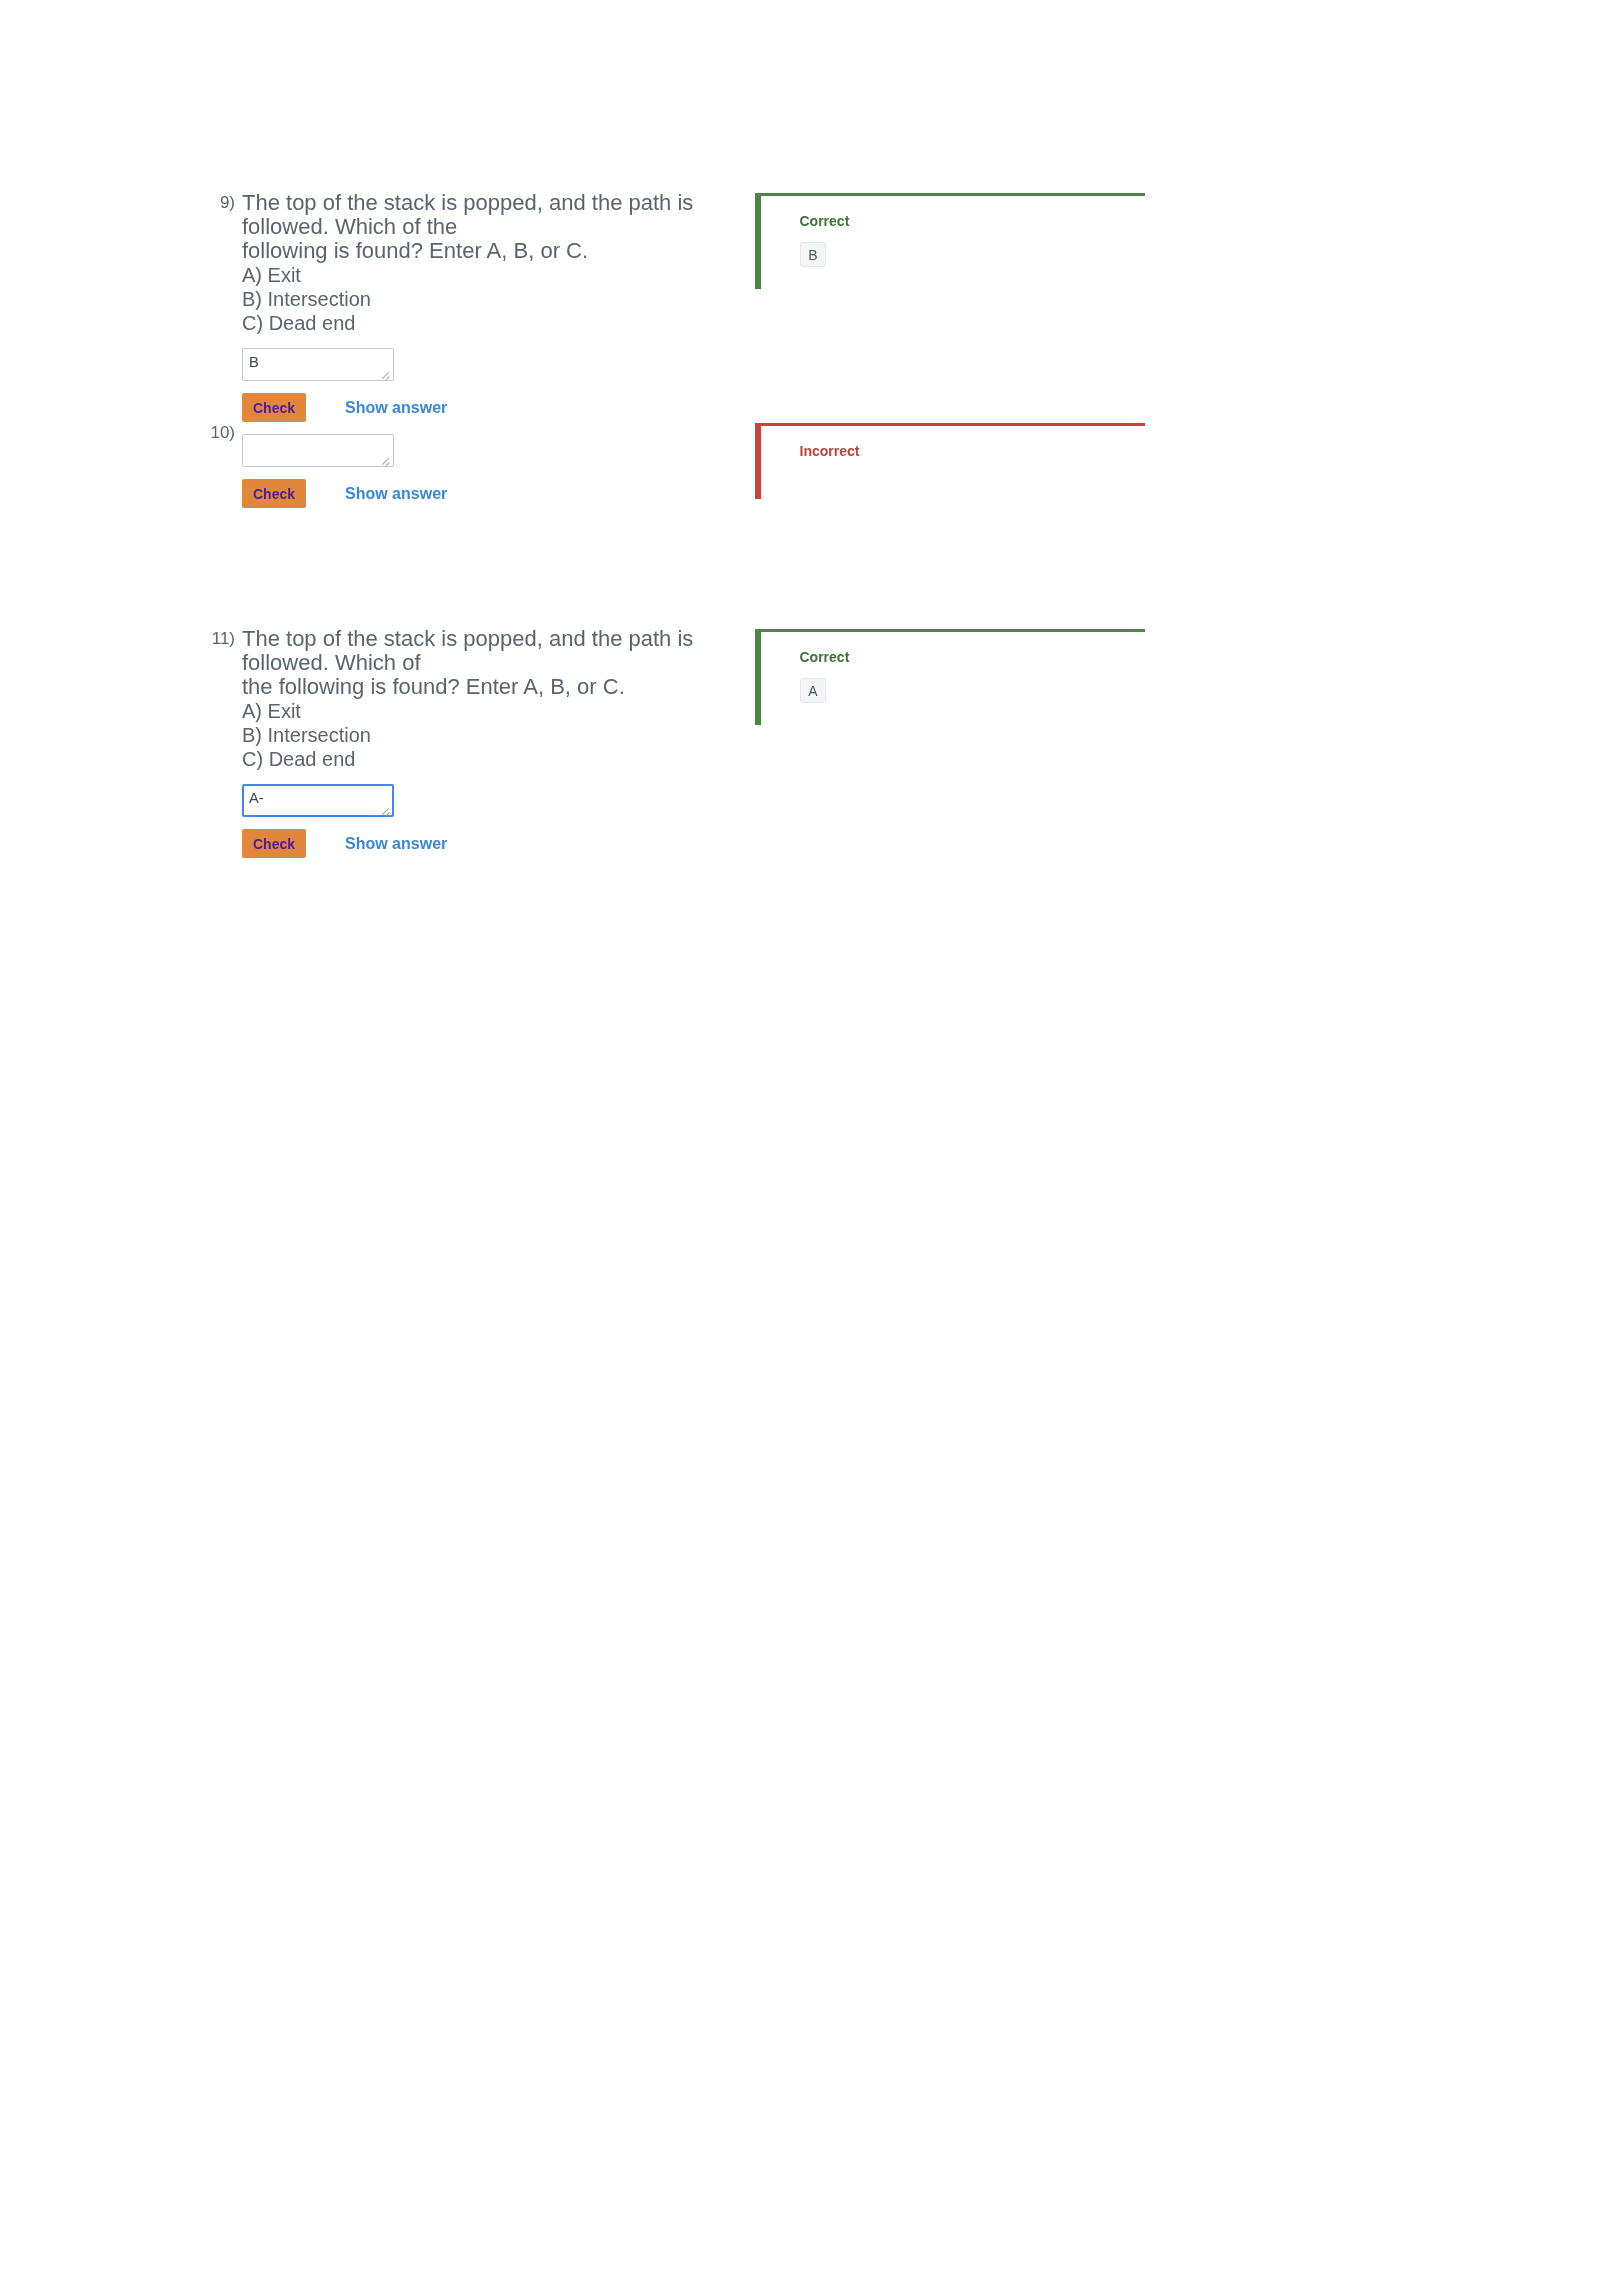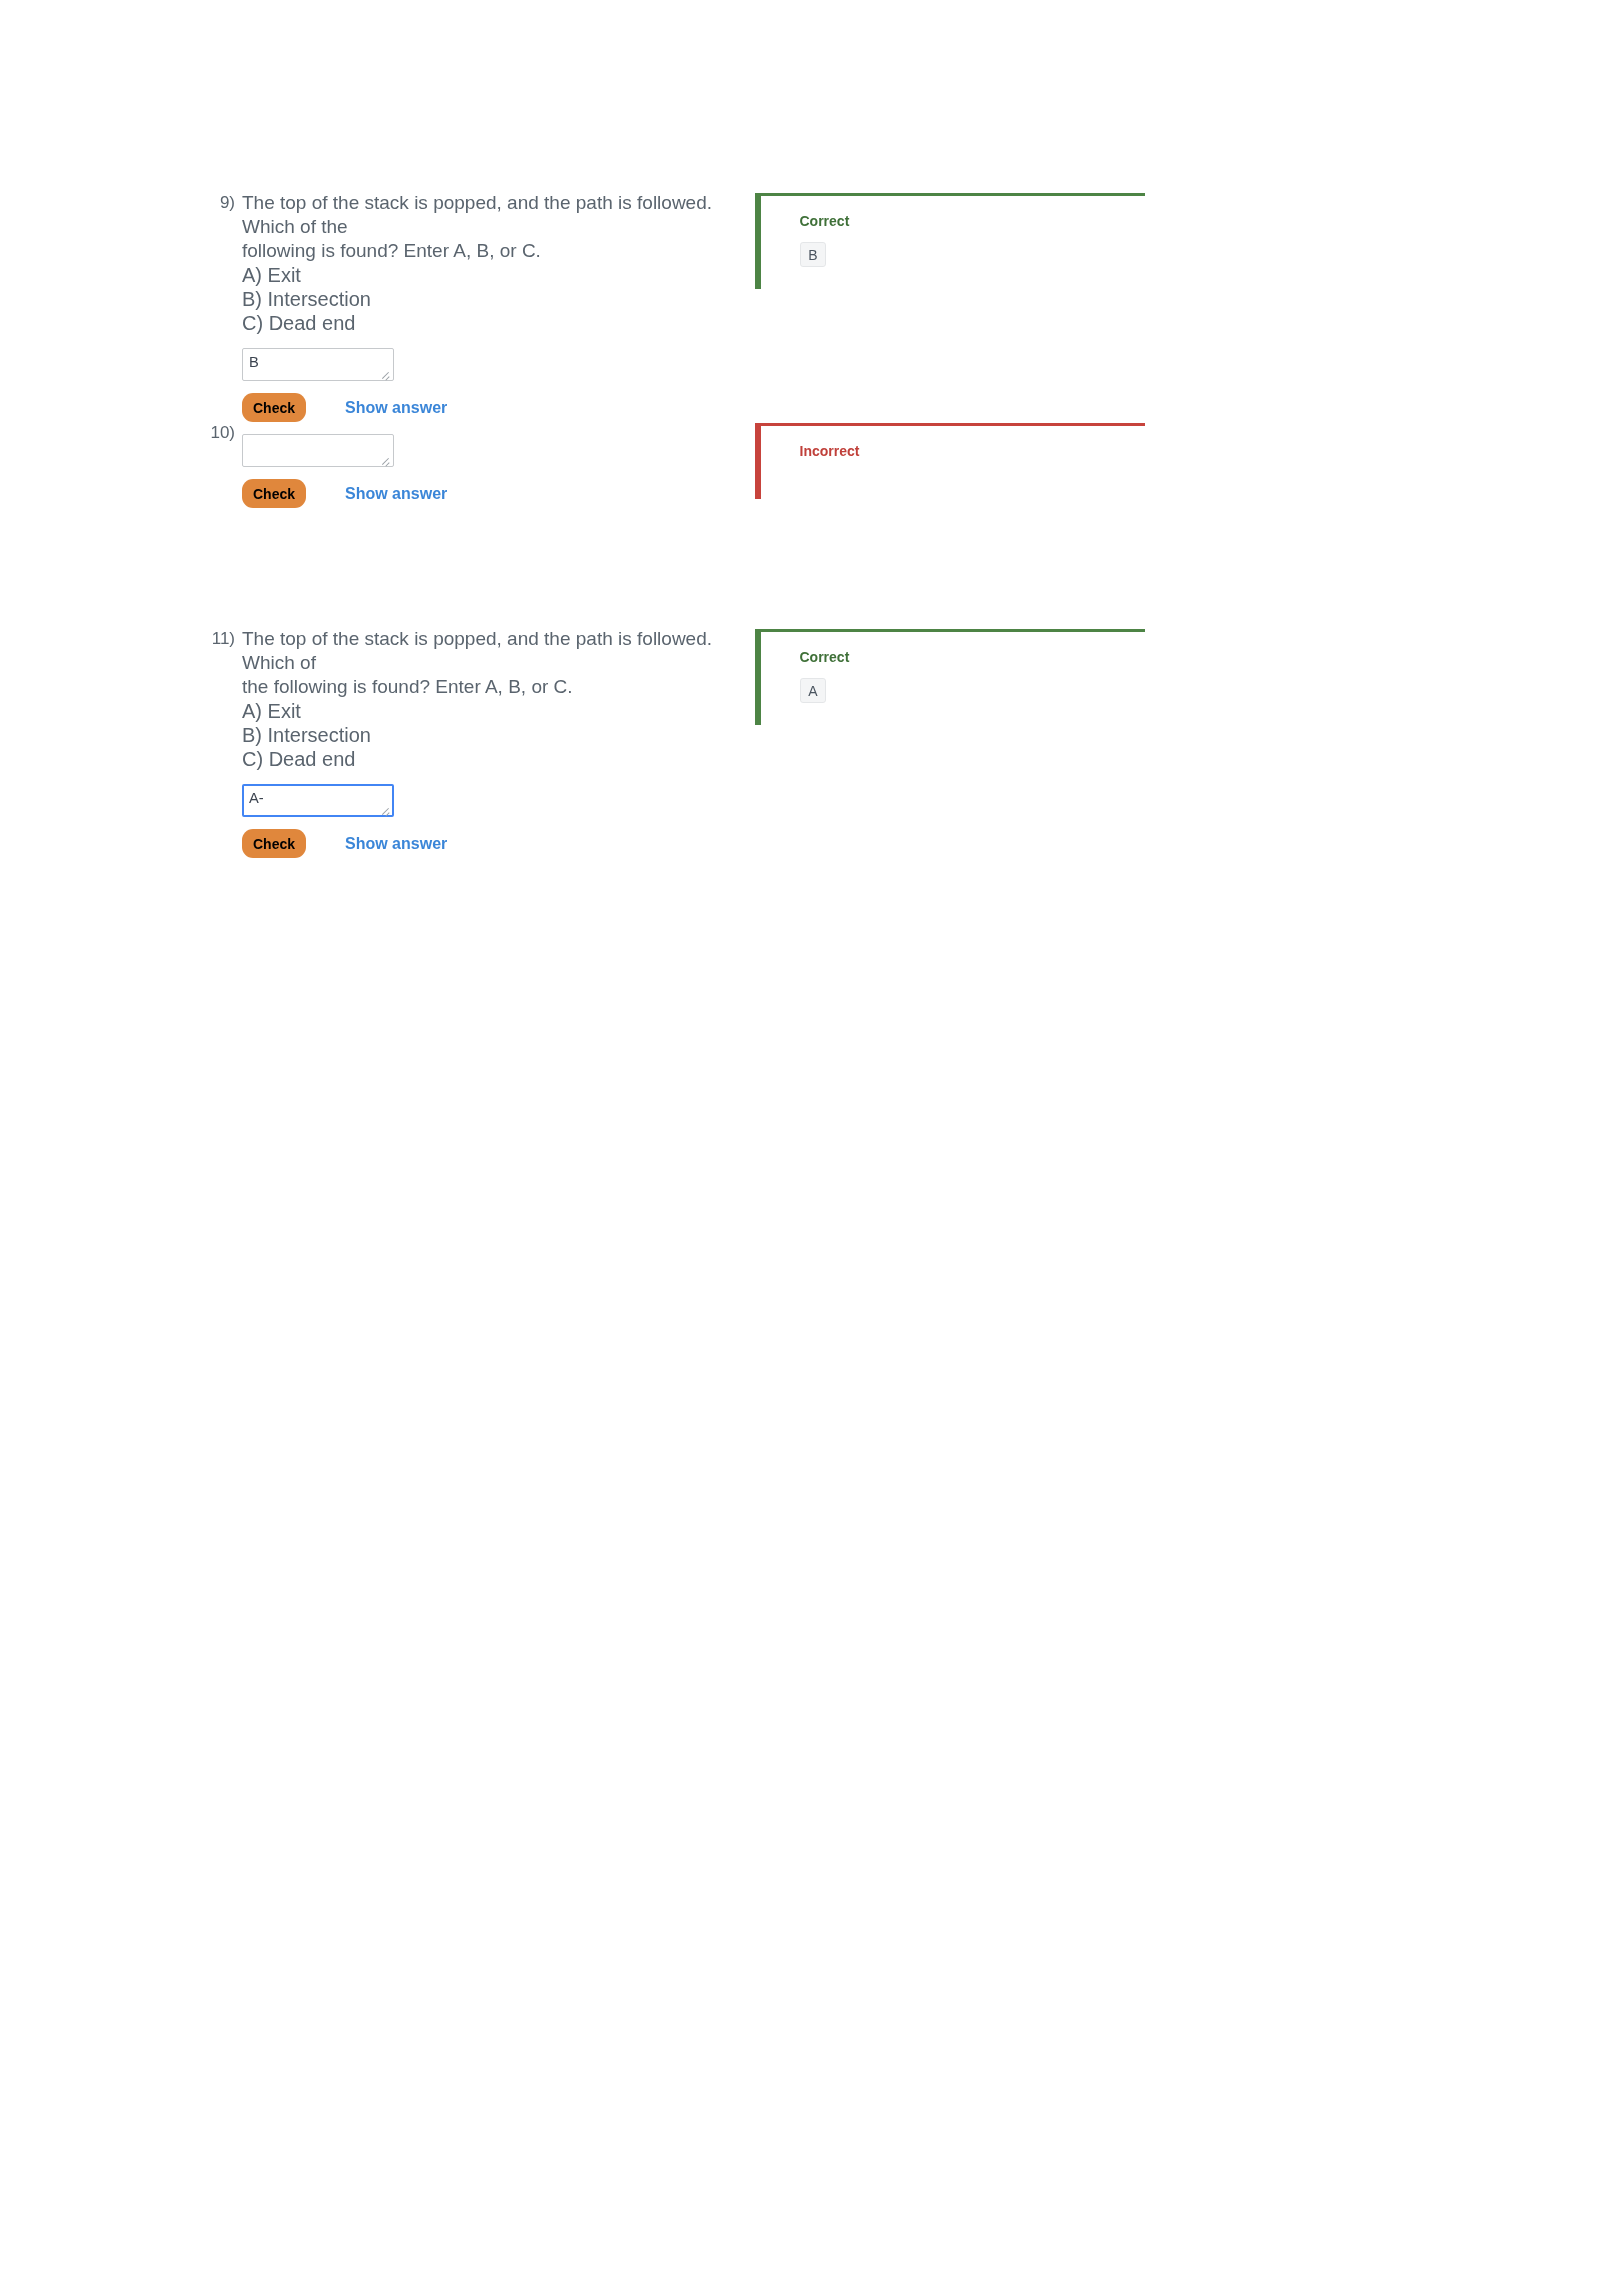--- a/index.html
+++ b/index.html
@@ -46,21 +46,21 @@
     text-align: right;
     font-size: 17px;
     line-height: 24px;
     color: #5a646e;
   }
   .qbody {
     margin-left: 39px;
     width: 510px;
   }
   .qtext {
-    font-size: 19px;
+    font-size: 22px;
     line-height: 24px;
     color: #5a646e;
     margin: 0;
     white-space: pre-wrap;
   }
   .qchoices {
     margin: 0;
     padding: 0;
     list-style: none;
   }
@@ -139,26 +139,26 @@
     height: 29px;
   }
   .check-btn {
     box-sizing: border-box;
     display: inline-flex;
     align-items: center;
     justify-content: center;
     width: 64px;
     height: 29px;
     background: #e0873c;
-    color: #000000;
+    color: #4c1d95;
     font-family: "Liberation Sans", sans-serif;
     font-size: 14px;
     font-weight: bold;
     border: none;
-    border-radius: 11px;
+    border-radius: 2px;
     cursor: pointer;
     padding: 0;
   }
   .show-answer {
     margin-left: 39px;
     font-size: 16px;
     font-weight: bold;
     color: #3b86d8;
     text-decoration: none;
     cursor: pointer;

